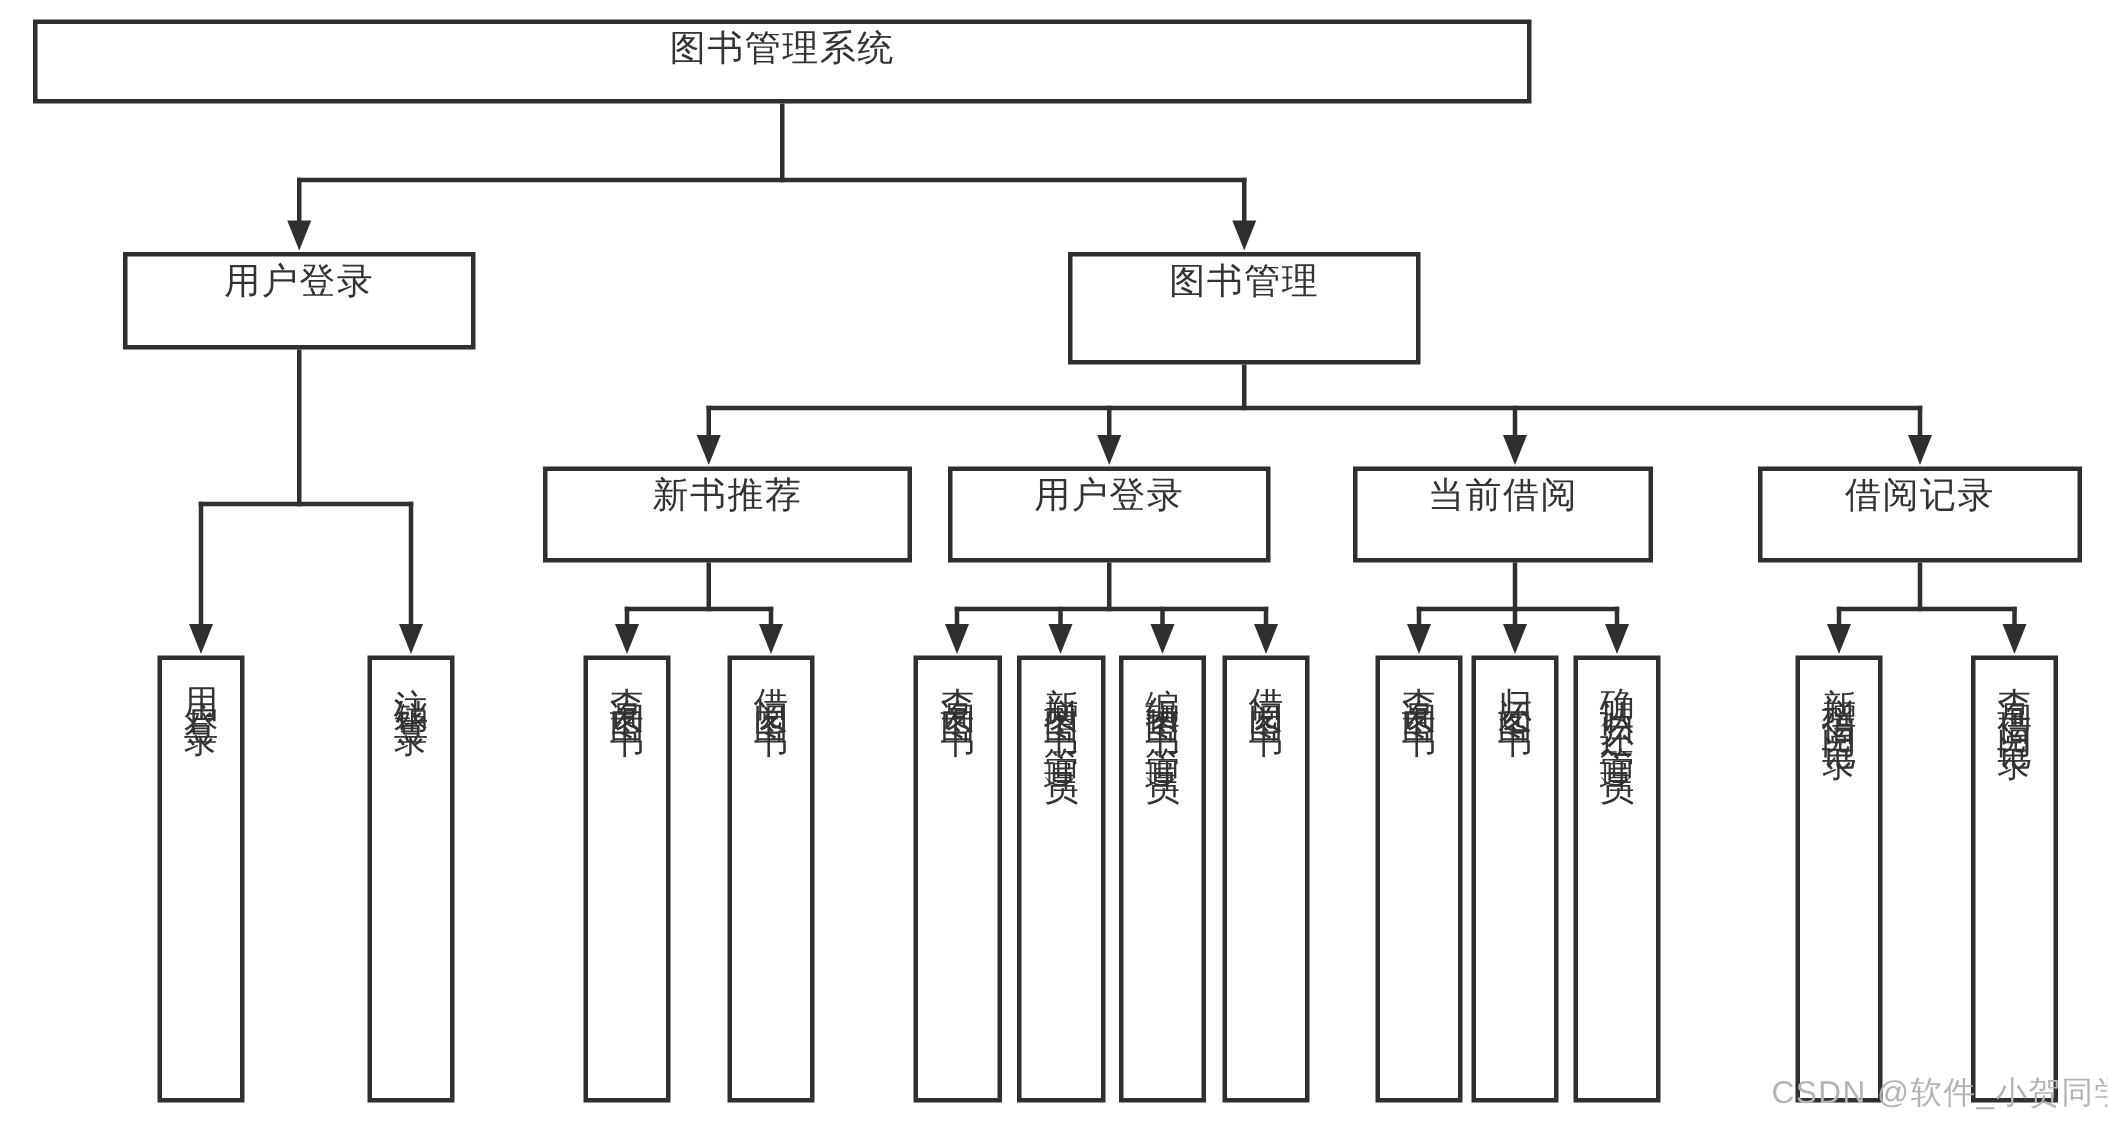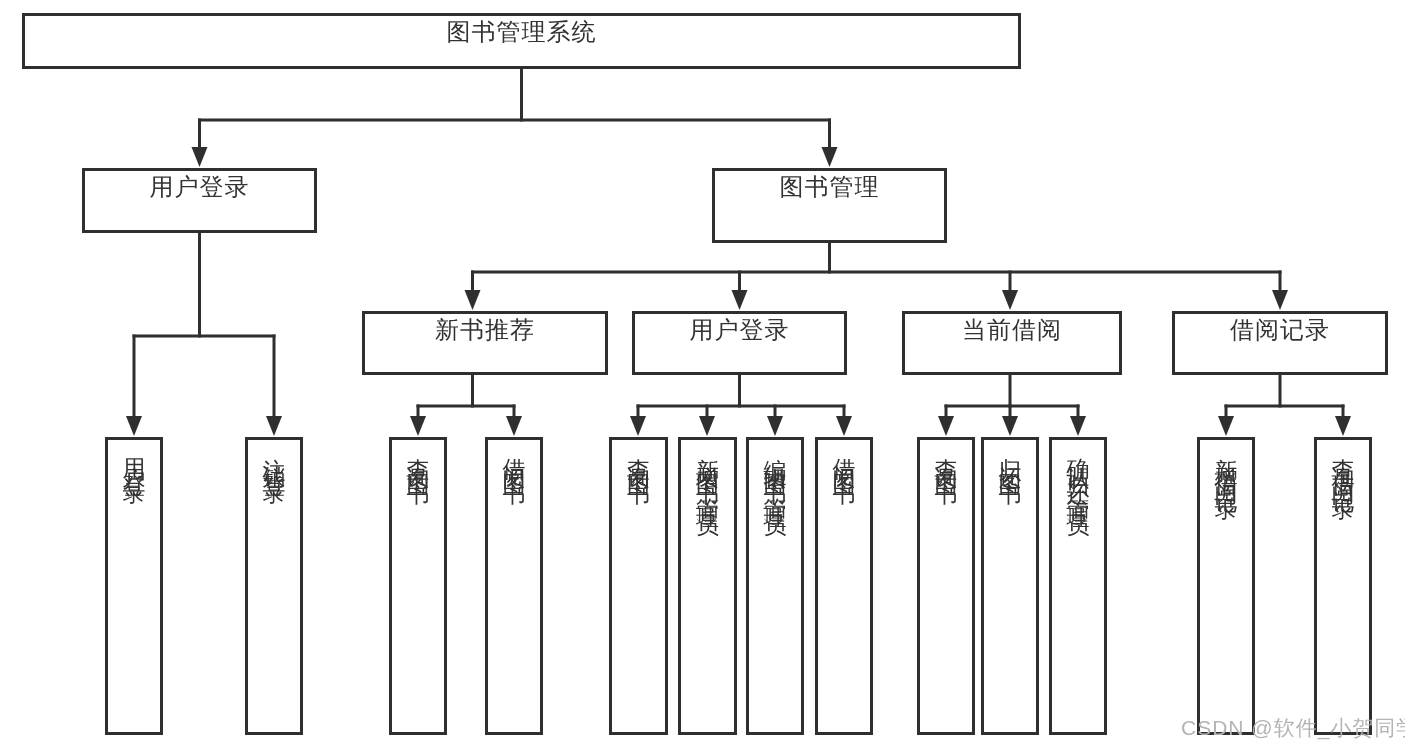--- a/index.html
+++ b/index.html
@@ -119,21 +119,21 @@
   <div class="box" style="left:712px;top:168px;width:235px;height:75px;">
     <span>图书管理</span>
   </div>
 
   <div class="box" style="left:362px;top:311px;width:246px;height:64px;">
     <span>新书推荐</span>
   </div>
   <div class="box" style="left:632px;top:311px;width:215px;height:64px;">
     <span>用户登录</span>
   </div>
-  <div class="box" style="left:902px;top:311px;width:220px;height:64px;">
+  <div class="box" style="left:902px;top:311px;width:200px;height:64px;">
     <span>当前借阅</span>
   </div>
   <div class="box" style="left:1172px;top:311px;width:216px;height:64px;">
     <span>借阅记录</span>
   </div>
 
   <div class="box leaf" style="left:105px;top:437px;width:58px;height:298px;">
     <span class="vtext">用户登录</span>
   </div>
   <div class="box leaf" style="left:245px;top:437px;width:58px;height:298px;">

